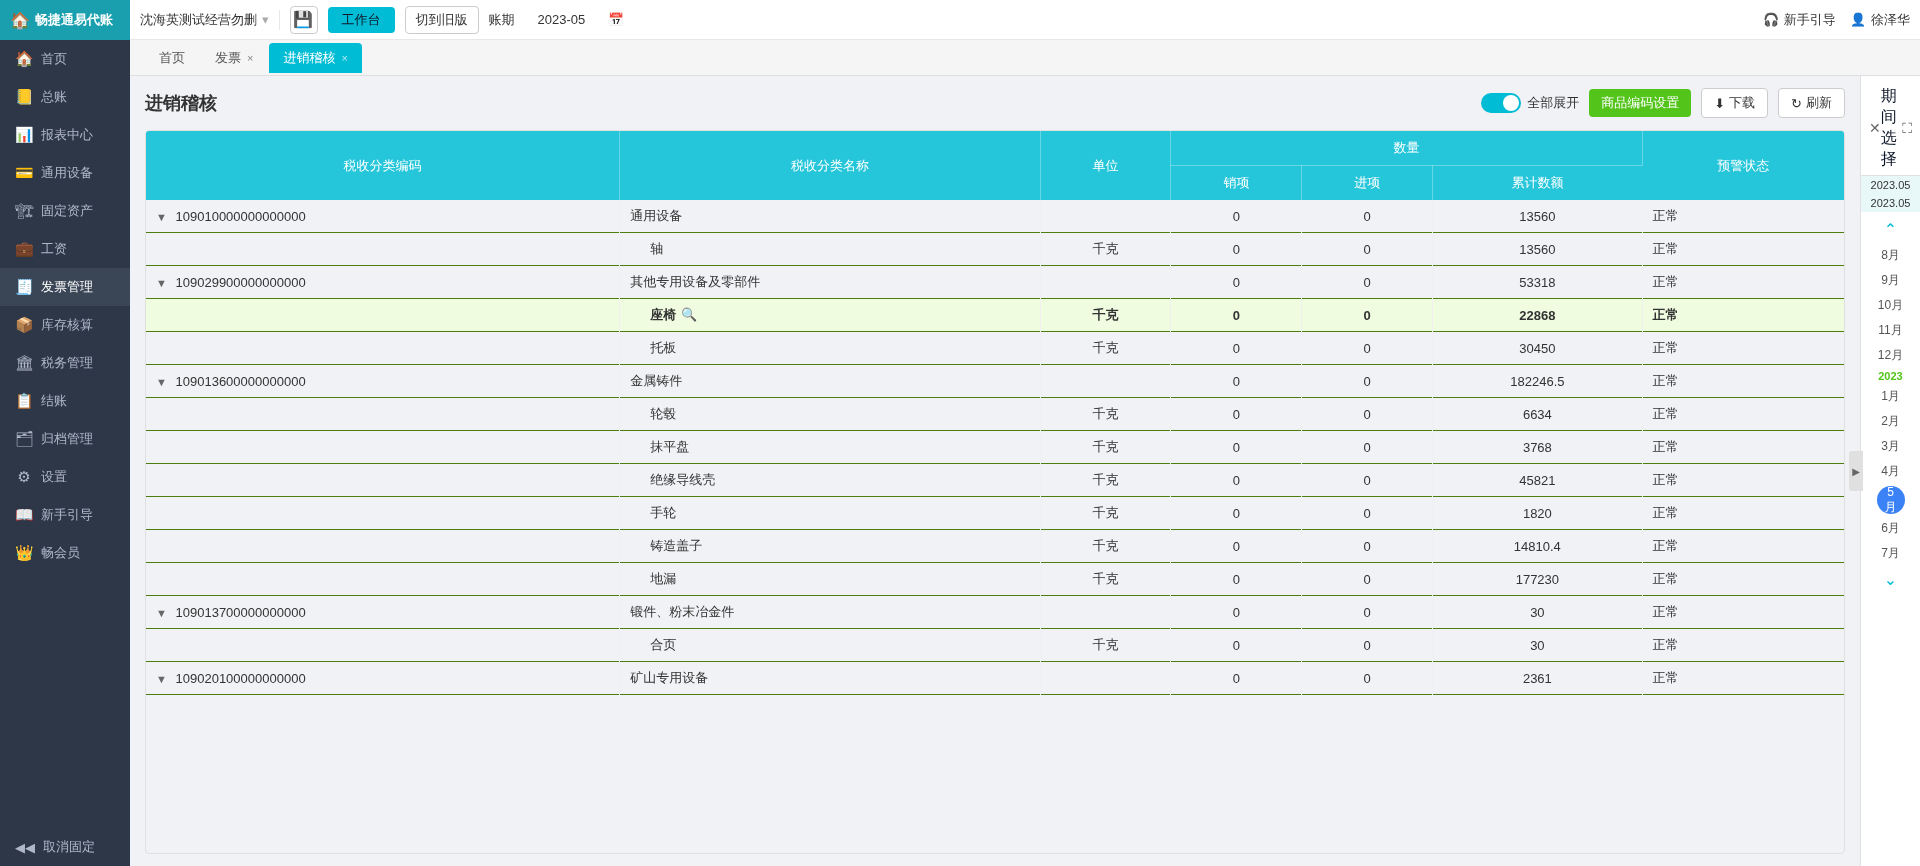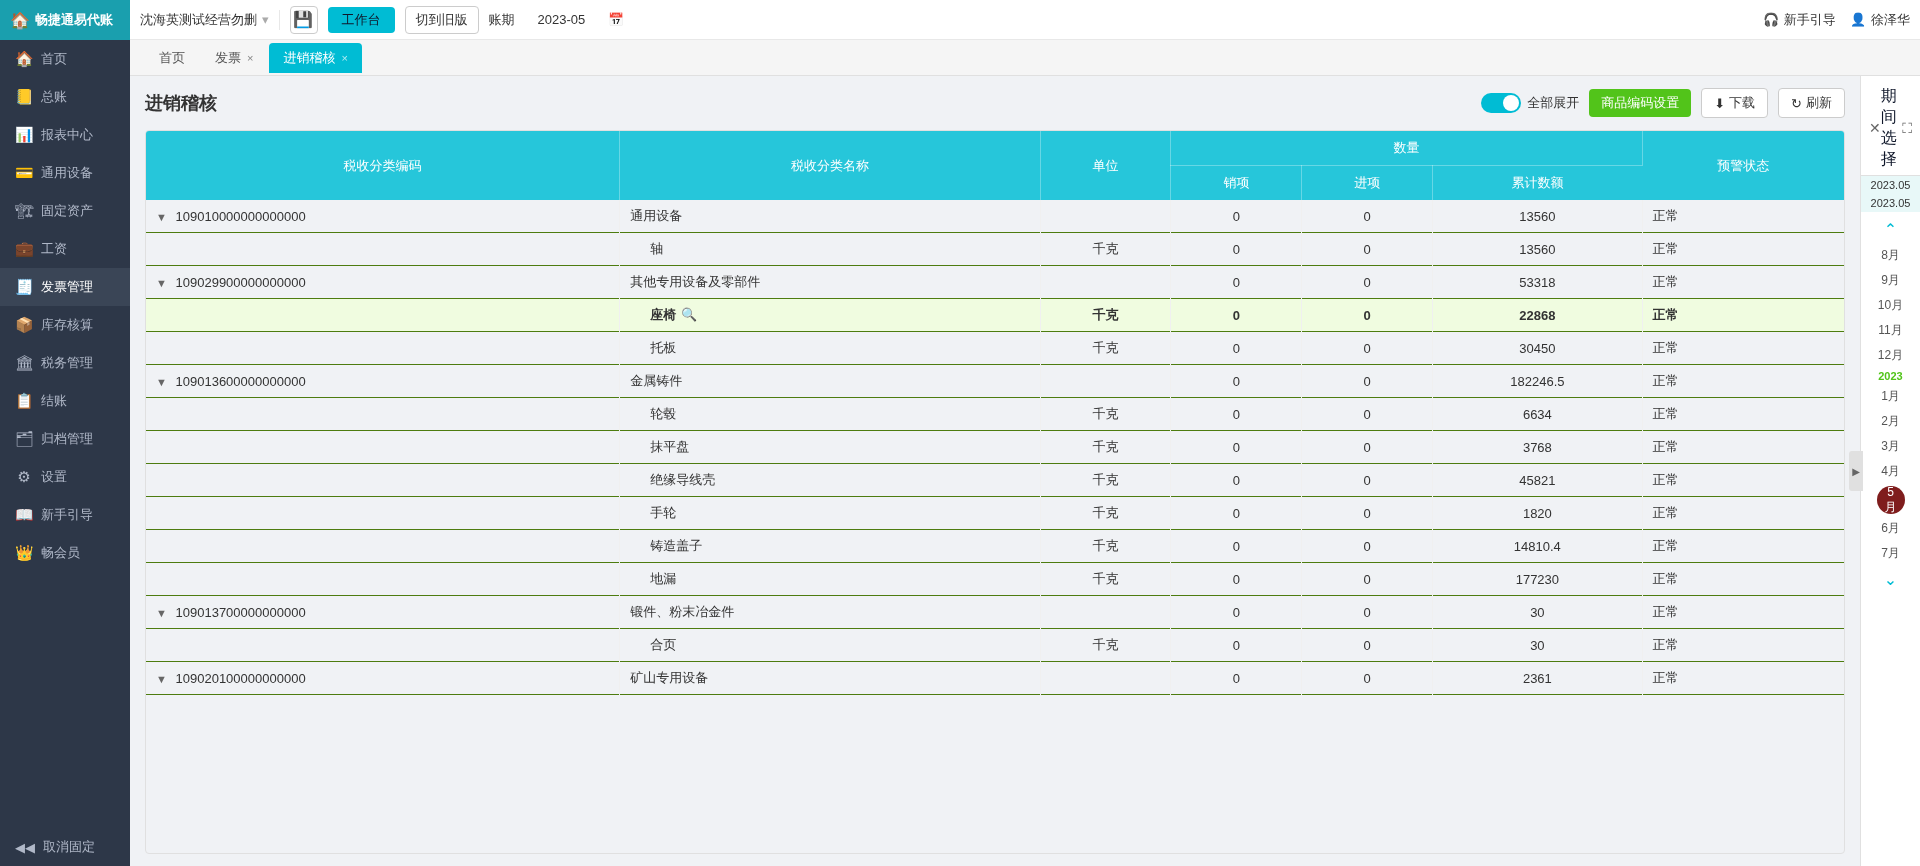--- a/index.html
+++ b/index.html
@@ -326,21 +326,21 @@
     }
     .period-item {
       font-size: 12px;
       color: #555;
       padding: 4px 14px;
       cursor: pointer;
       text-align: center;
       width: 100%;
     }
     .period-item.active-period {
-      background: #7f1d1d;
+      background: #3b82f6;
       color: white;
       border-radius: 50%;
       width: 28px;
       height: 28px;
       display: flex;
       align-items: center;
       justify-content: center;
       margin: 2px auto;
     }
     .period-year {

